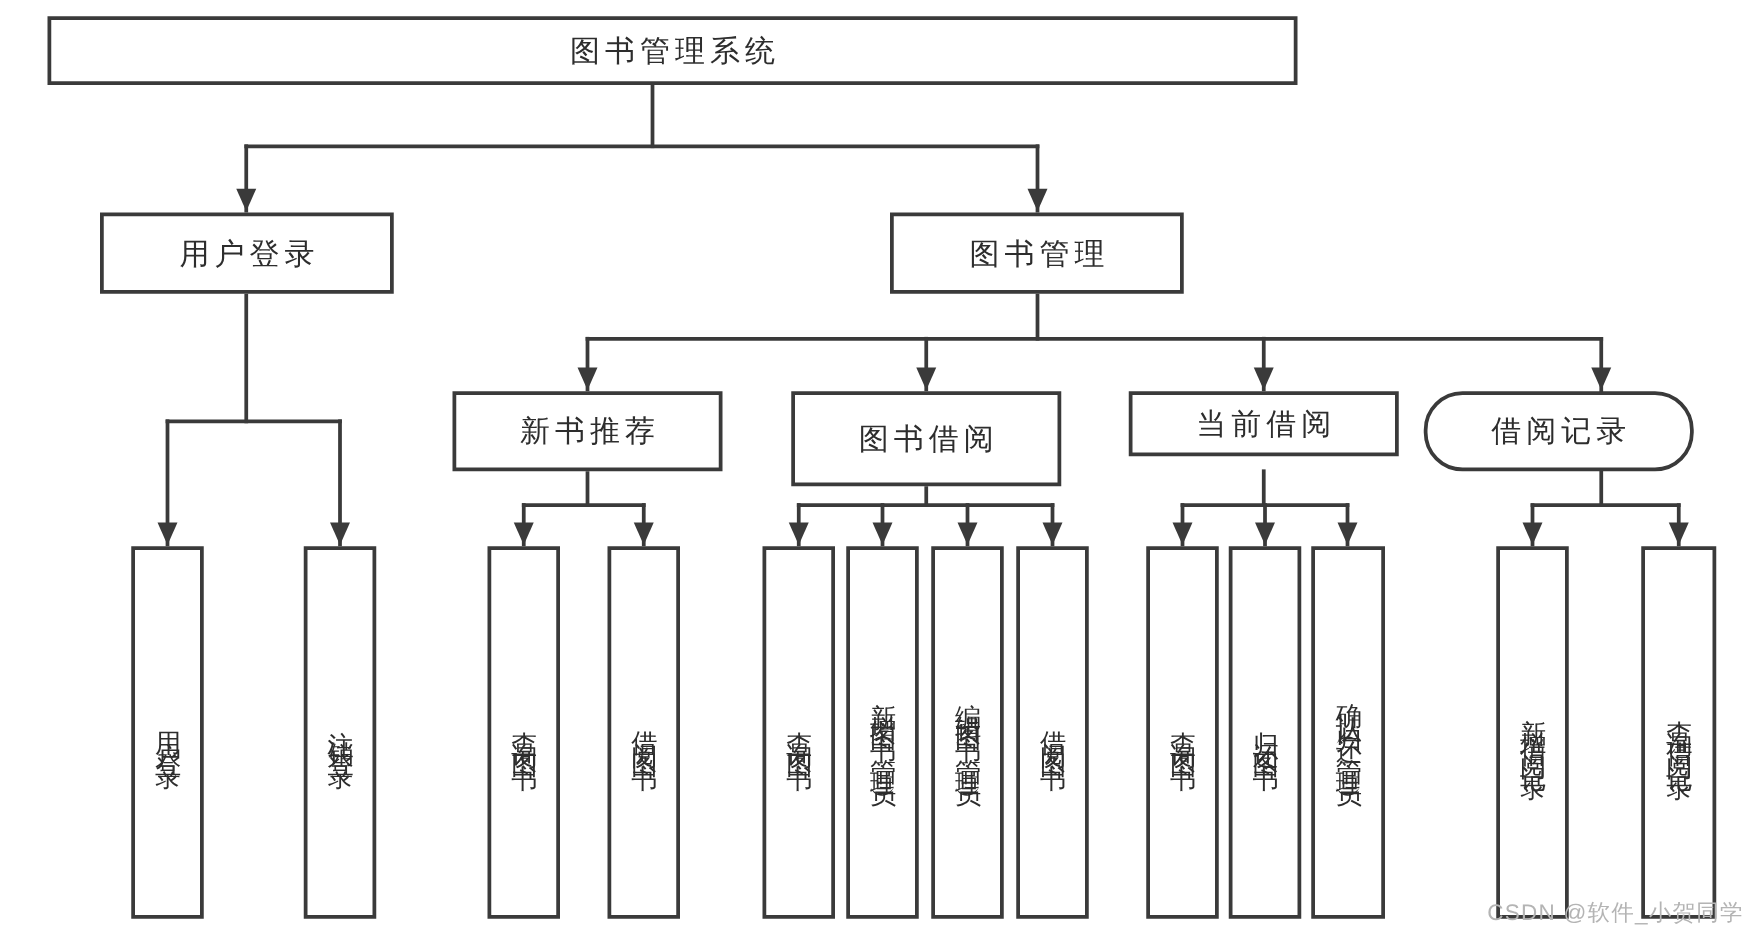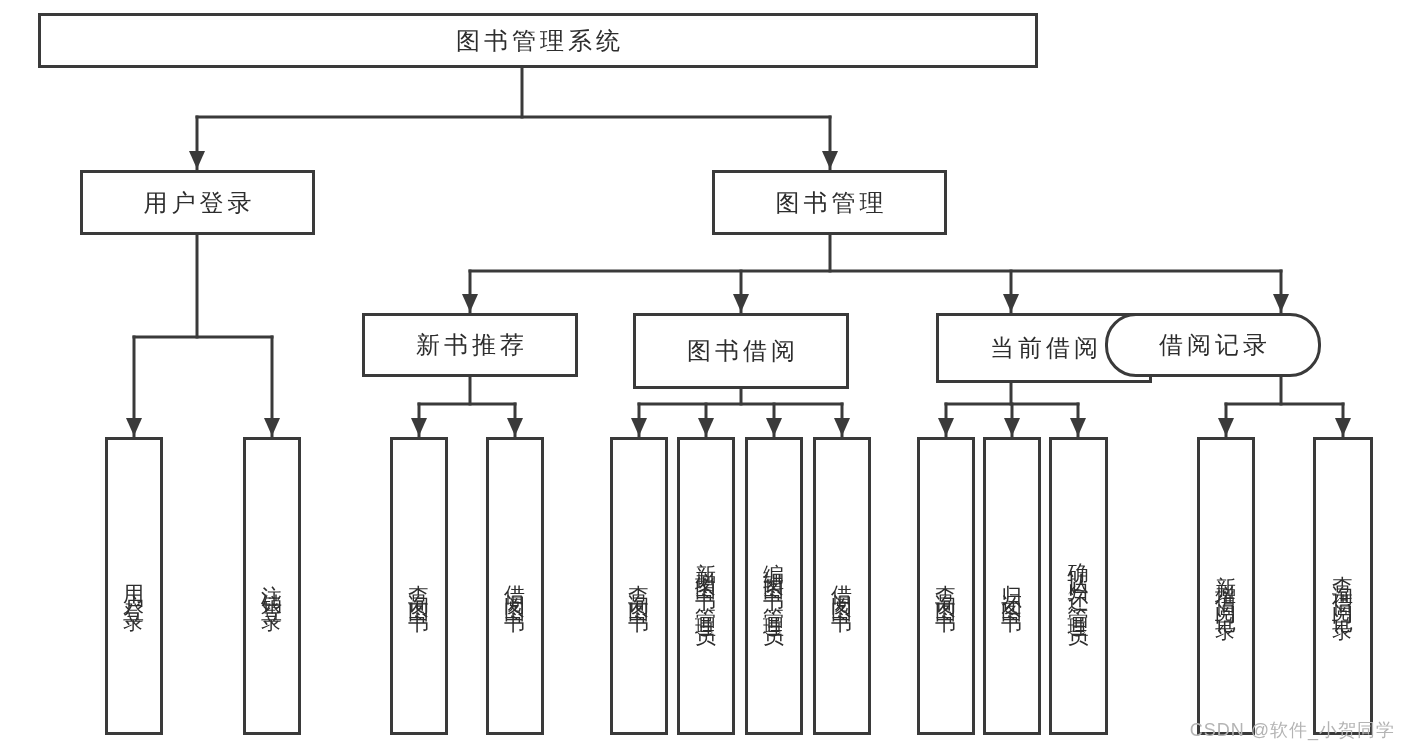--- a/index.html
+++ b/index.html
@@ -127,24 +127,24 @@
   <div class="node" style="left:712px;top:170px;width:235px;height:65px;justify-content:center;">
     <span class="lbl">图书管理</span>
   </div>
 
   <div class="node" style="left:362px;top:313px;width:216px;height:64px;">
     <span class="lbl">新书推荐</span>
   </div>
   <div class="node" style="left:633px;top:313px;width:216px;height:76px;">
     <span class="lbl">图书借阅</span>
   </div>
-  <div class="node" style="left:936px;top:313px;width:216px;height:70px;">
+  <div class="node" style="left:903px;top:313px;width:216px;height:52px;">
     <span class="lbl">当前借阅</span>
   </div>
-  <div class="node" style="left:1105px;top:313px;width:216px;height:64px;border-radius:31px;">
+  <div class="node" style="left:1139px;top:313px;width:216px;height:64px;border-radius:31px;">
     <span class="lbl">借阅记录</span>
   </div>
 
   <div class="node v" style="left:105px;top:437px;width:58px;height:298px;">
     <span class="lbl">用户登录</span>
   </div>
   <div class="node v" style="left:243px;top:437px;width:58px;height:298px;">
     <span class="lbl">注销登录</span>
   </div>
 

